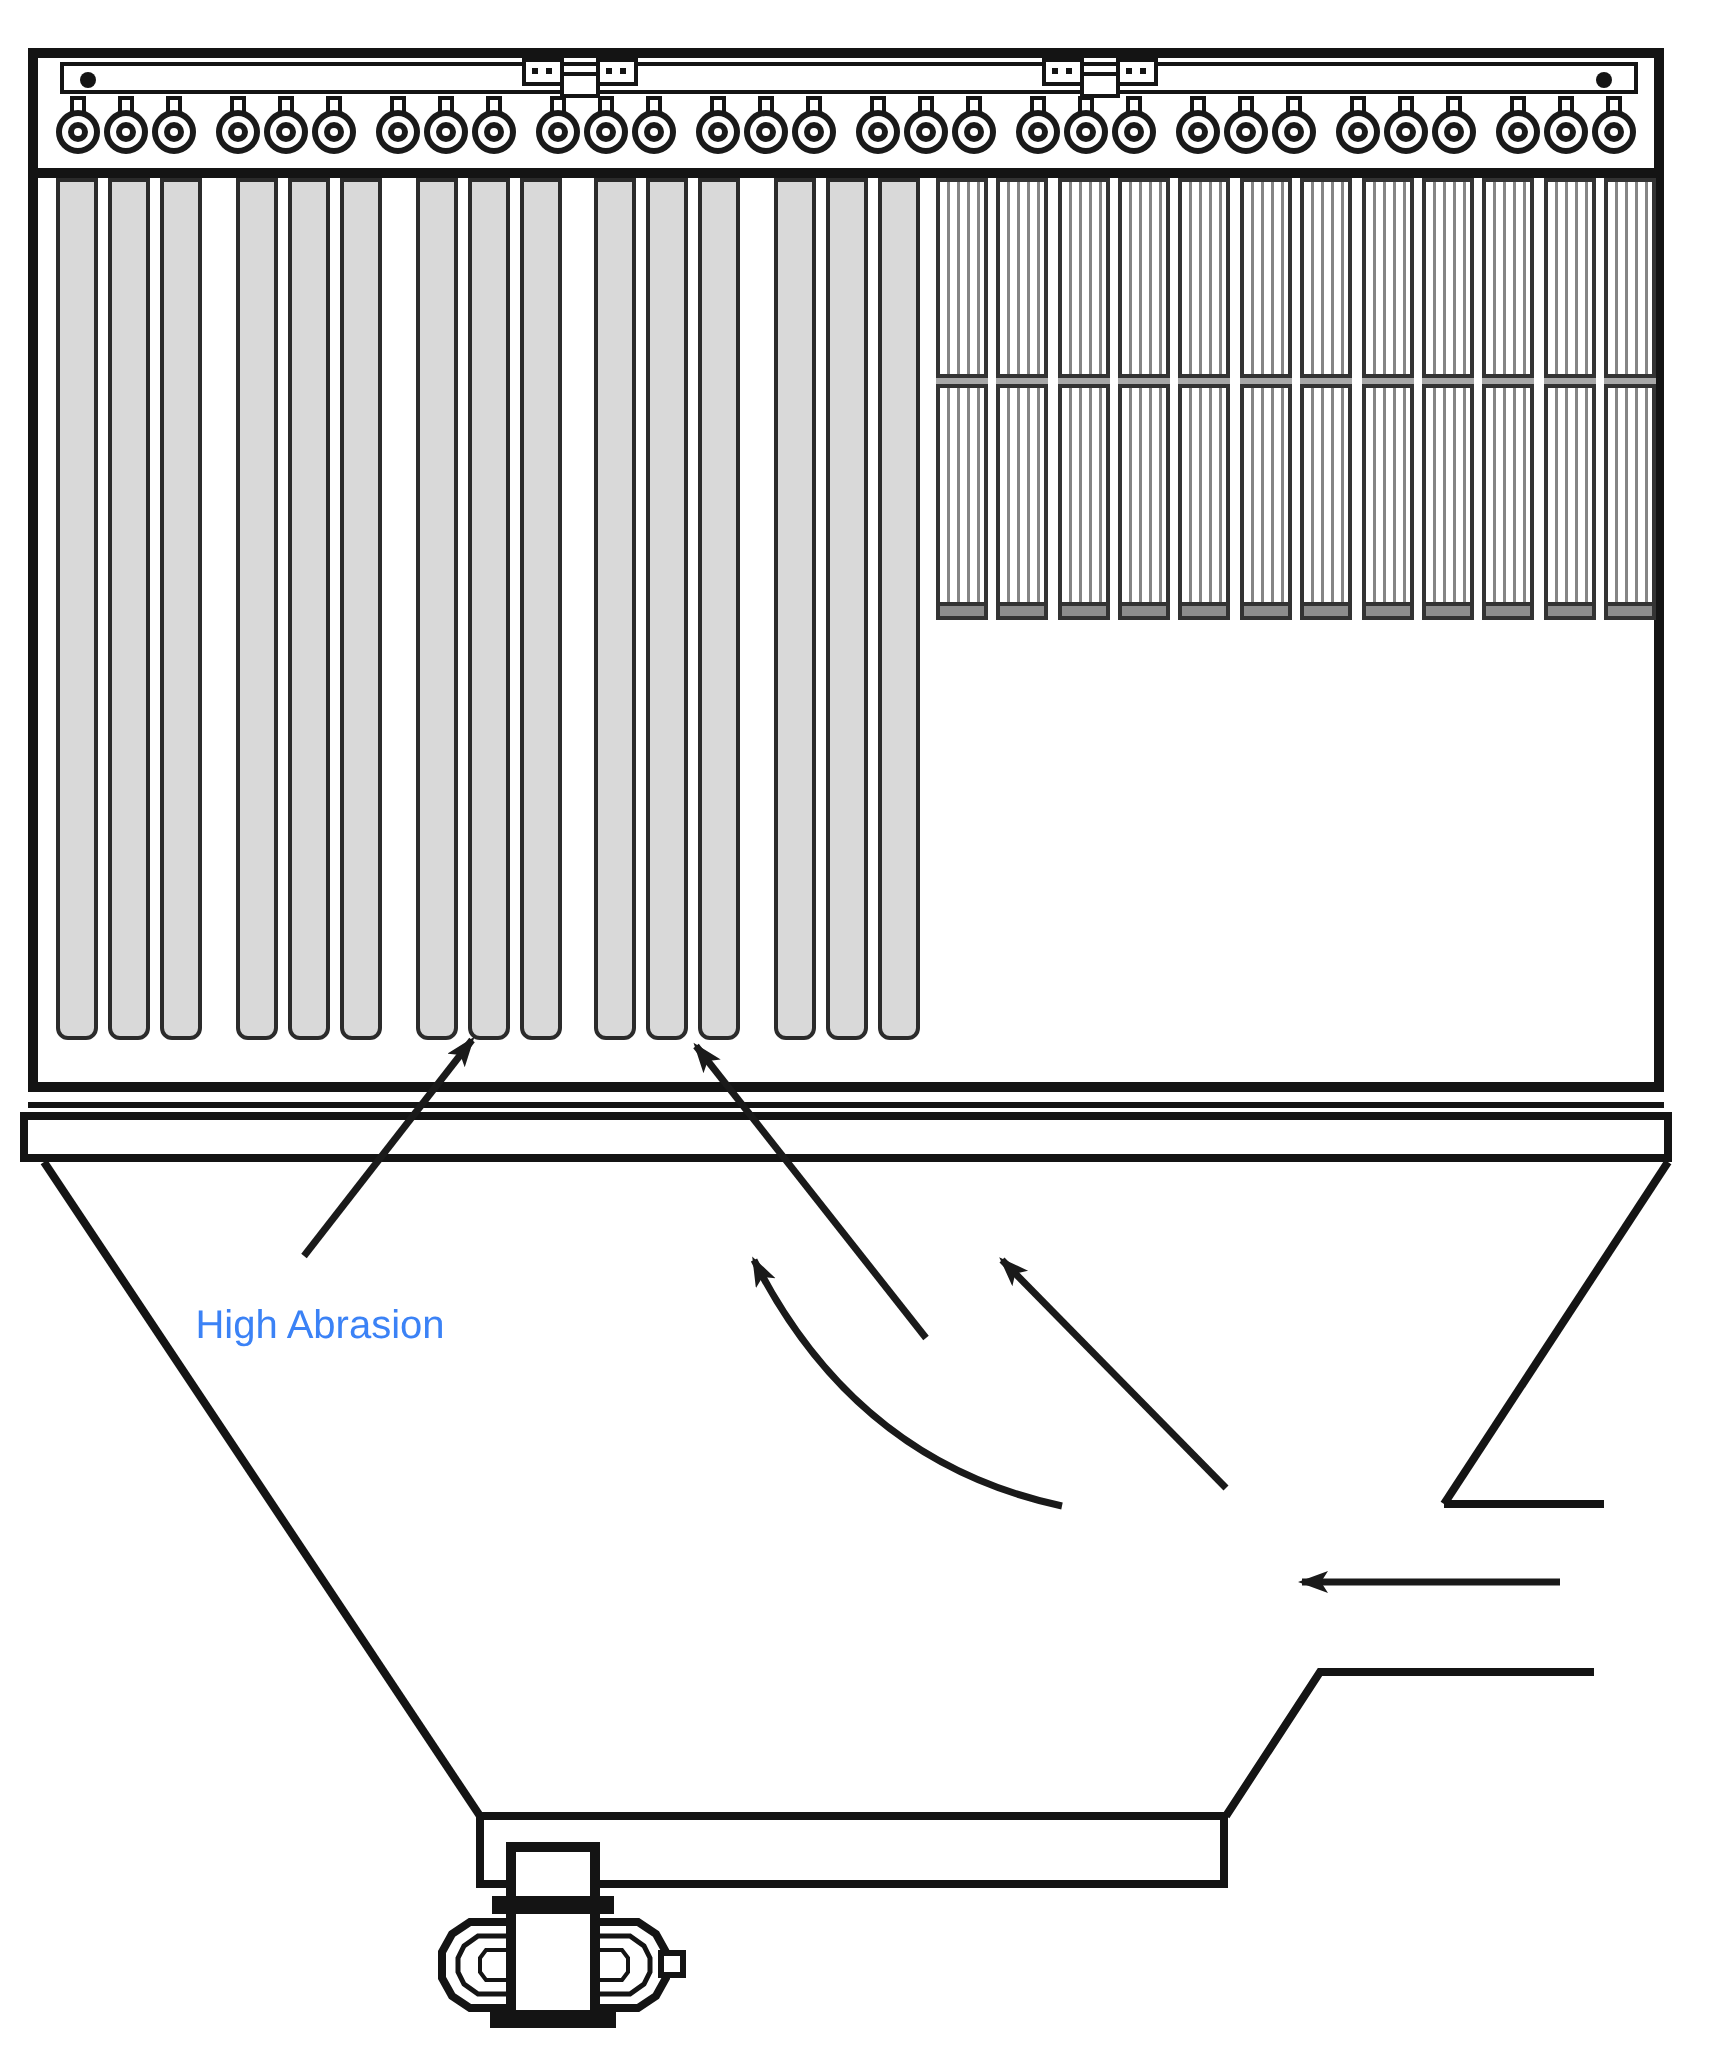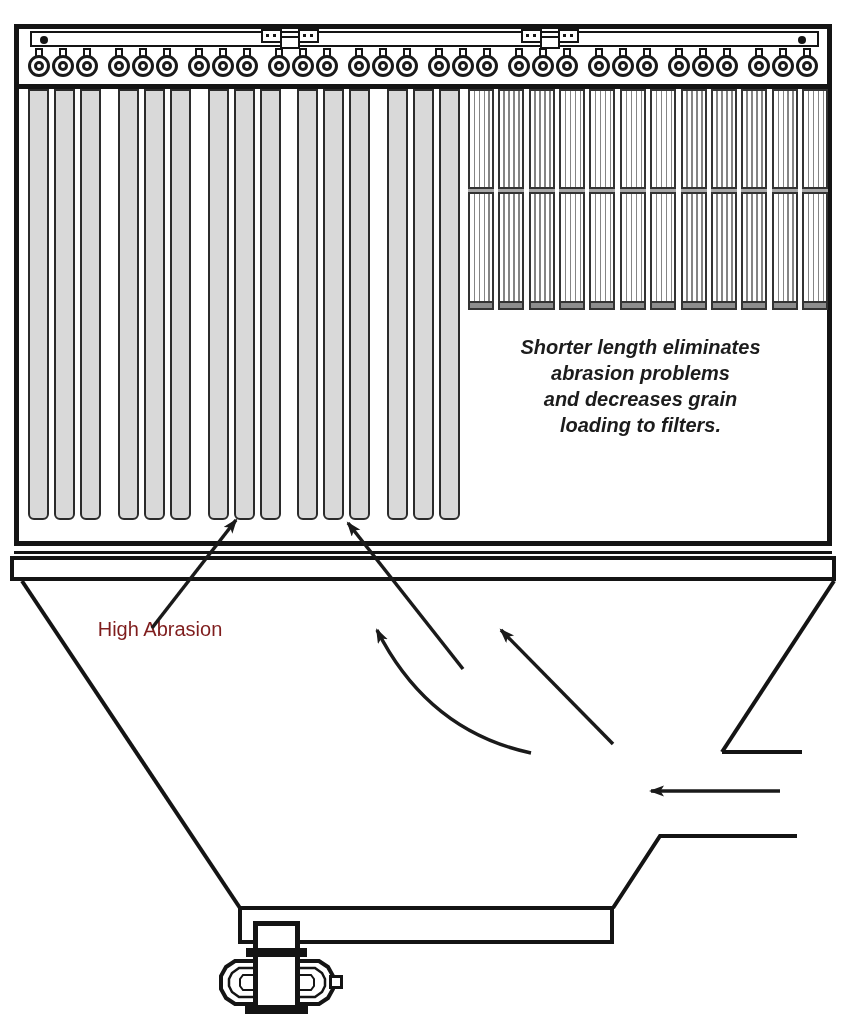--- a/index.html
+++ b/index.html
@@ -39,21 +39,21 @@
   
   .filters-row{left:468px;top:89px;width:360px;height:216px;display:flex;justify-content:space-between;z-index:2;}
   .filter{position:relative;width:26px;height:214px;border:2px solid #333;
     background:repeating-linear-gradient(to right,#fff 0px,#fff 3.5px,#858585 3.5px,#858585 5px);}
   .filter-band{position:absolute;left:-2px;right:-2px;top:96px;height:7px;background:#a8a8a8;border-top:2px solid #333;border-bottom:2px solid #333;}
   .filter-cap{position:absolute;left:-2px;right:-2px;bottom:-9px;height:9px;background:#8d8d8d;border:2px solid #333;}
 
   
   .note{left:488px;top:334px;width:305px;text-align:center;font-style:italic;font-weight:bold;
     font-size:20px;line-height:26px;color:#1c1c1c;z-index:3;}
-  .label-haz{left:78px;top:616px;width:164px;text-align:center;font-size:20px;line-height:27px;color:#7f1d1d;z-index:3;}
+  .label-haz{left:78px;top:650px;width:164px;text-align:center;font-size:20px;line-height:27px;color:#3b82f6;z-index:3;}
 
   
   .bottom-line{left:14px;top:551px;width:818px;height:3px;background:#141414;z-index:2;}
   .flange{left:10px;top:556px;width:826px;height:25px;border:4px solid #141414;background:#fff;z-index:2;}
 
   
   .chute{left:253px;top:921px;width:47px;height:89px;border:5px solid #141414;background:#fff;z-index:4;}
   .band{background:#141414;z-index:5;}
   .band-top{left:246px;top:948px;width:61px;height:9px;}
   .band-bot{left:245px;top:1005px;width:63px;height:9px;}
@@ -361,26 +361,20 @@
       <div class="filter">
         <div class="filter-band"></div>
         <div class="filter-cap"></div>
       </div>
       <div class="filter">
         <div class="filter-band"></div>
         <div class="filter-cap"></div>
       </div>
     </div>
 
-  <div class="abs note">
-    <div>Shorter length eliminates</div>
-    <div>abrasion problems</div>
-    <div>and decreases grain</div>
-    <div>loading to filters.</div>
-  </div>
 
   <div class="abs bottom-line"></div>
   <div class="abs flange"></div>
 
   <div class="abs label-haz">
     <div>High Abrasion</div>
   </div>
 
   <div class="abs nub"></div>
   <div class="abs chute"></div>

